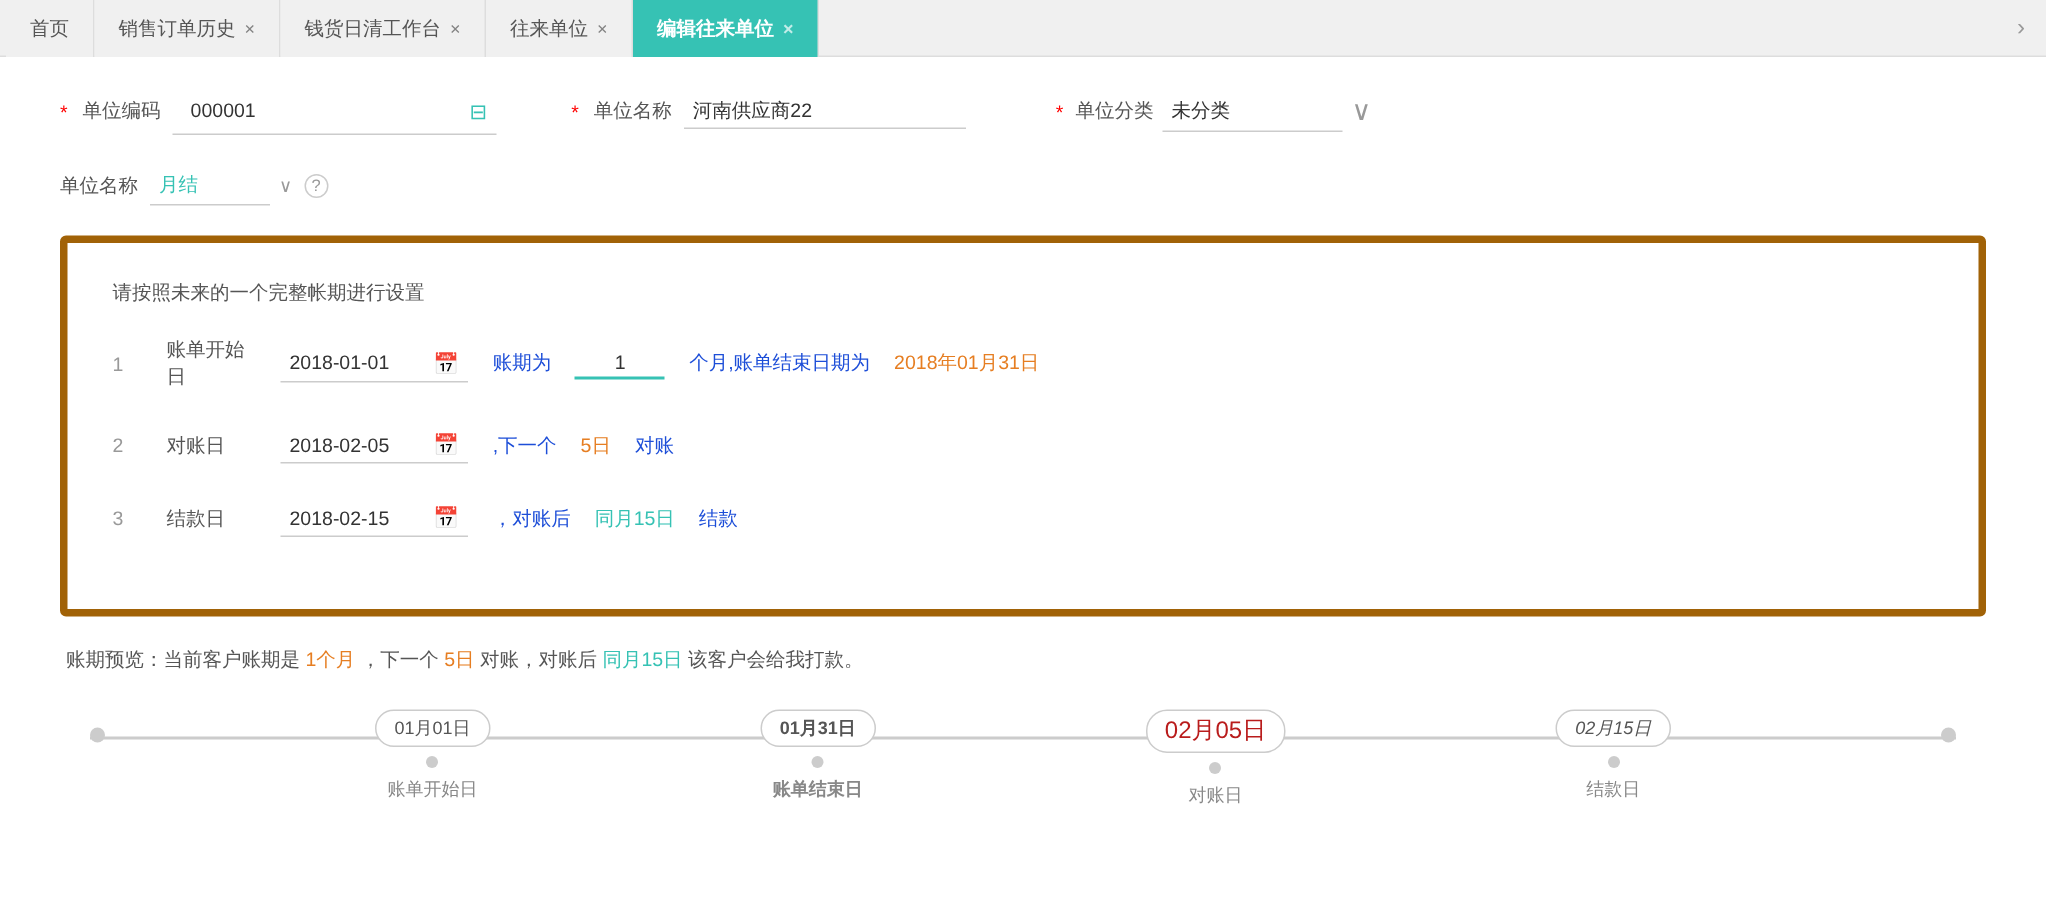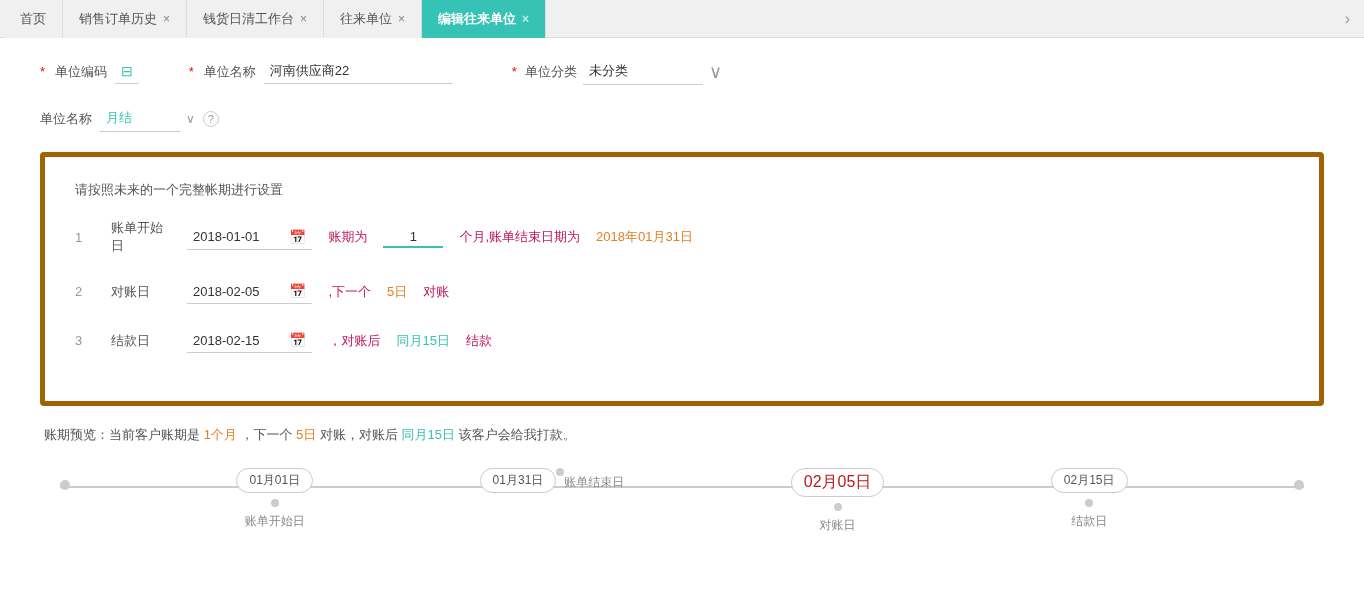--- a/index.html
+++ b/index.html
@@ -223,21 +223,21 @@
       background: transparent;
       width: 90px;
     }
     .calendar-icon {
       color: #36c2b4;
       font-size: 14px;
       cursor: pointer;
     }
 
     .period-text {
-      color: #be185d;
+      color: #1d4ed8;
       font-size: 13px;
     }
     .period-input {
       border: none;
       border-bottom: 2px solid #36c2b4;
       outline: none;
       font-size: 13px;
       color: #333;
       width: 60px;
       text-align: center;
@@ -286,20 +286,21 @@
 </div>
 
 <div class="main-content">
 
 
   <div class="form-row">
     <div class="form-group">
       <span class="required-star">*</span>
       <span class="form-label">单位编码</span>
       <div class="input-with-icon">
+        <input type="text" class="input-field" style="border: none;" value="000001">
         <span style="color:#36c2b4; font-size:14px;">⊟</span>
       </div>
     </div>
     <div class="form-group" style="margin-left: 30px;">
       <span class="required-star">*</span>
       <span class="form-label">单位名称</span>
       <input type="text" class="input-field" style="min-width: 160px;" value="河南供应商22">
     </div>
     <div class="unit-class-container">
       <span class="required-star">*</span>
@@ -382,34 +383,34 @@
       <div style="display: flex; flex-direction: column; align-items: center; position: relative; z-index: 1; padding-top: 12px;">
         <div style="width: 10px; height: 10px; border-radius: 50%; background: #ccc;"></div>
       </div>
 
       <div style="display: flex; flex-direction: column; align-items: center; position: relative; z-index: 1;">
         <div style="border: 1px solid #ccc; border-radius: 14px; padding: 3px 12px; font-size: 12px; color: #555; background: #fff; white-space: nowrap; margin-bottom: 6px;">01月01日</div>
         <div style="width: 8px; height: 8px; border-radius: 50%; background: #ccc;"></div>
         <div style="font-size: 12px; color: #888; margin-top: 6px; white-space: nowrap;">账单开始日</div>
       </div>
 
-      <div style="display: flex; flex-direction: row; position: relative; z-index: 1;">
+      <div style="display: flex; flex-direction: column; align-items: center; position: relative; z-index: 1; font-weight: bold;">
         <div style="border: 1px solid #ccc; border-radius: 14px; padding: 3px 12px; font-size: 12px; color: #555; background: #fff; white-space: nowrap; margin-bottom: 6px;">01月31日</div>
         <div style="width: 8px; height: 8px; border-radius: 50%; background: #ccc;"></div>
         <div style="font-size: 12px; color: #888; margin-top: 6px; white-space: nowrap;">账单结束日</div>
       </div>
 
       <div style="display: flex; flex-direction: column; align-items: center; position: relative; z-index: 1;">
         <div style="border: 1px solid #ccc; border-radius: 14px; padding: 3px 12px; font-size: 16px; color: #b91c1c; background: #fff; white-space: nowrap; margin-bottom: 6px;">02月05日</div>
         <div style="width: 8px; height: 8px; border-radius: 50%; background: #ccc;"></div>
         <div style="font-size: 12px; color: #888; margin-top: 6px; white-space: nowrap;">对账日</div>
       </div>
 
       <div style="display: flex; flex-direction: column; align-items: center; position: relative; z-index: 1;">
-        <div style="border: 1px solid #ccc; border-radius: 14px; padding: 3px 12px; font-size: 12px; color: #555; background: #fff; white-space: nowrap; margin-bottom: 6px;">02月15日</div>
+        <div style="border: 1px solid #ccc; border-radius: 14px; padding: 3px 12px; font-size: 12px; color: #555; background: #fff; white-space: nowrap; margin-bottom: 6px; font-style: italic;">02月15日</div>
         <div style="width: 8px; height: 8px; border-radius: 50%; background: #ccc;"></div>
         <div style="font-size: 12px; color: #888; margin-top: 6px; white-space: nowrap;">结款日</div>
       </div>
 
       <div style="display: flex; flex-direction: column; align-items: center; position: relative; z-index: 1; padding-top: 12px;">
         <div style="width: 10px; height: 10px; border-radius: 50%; background: #ccc;"></div>
       </div>
 
     </div>
   </div>

